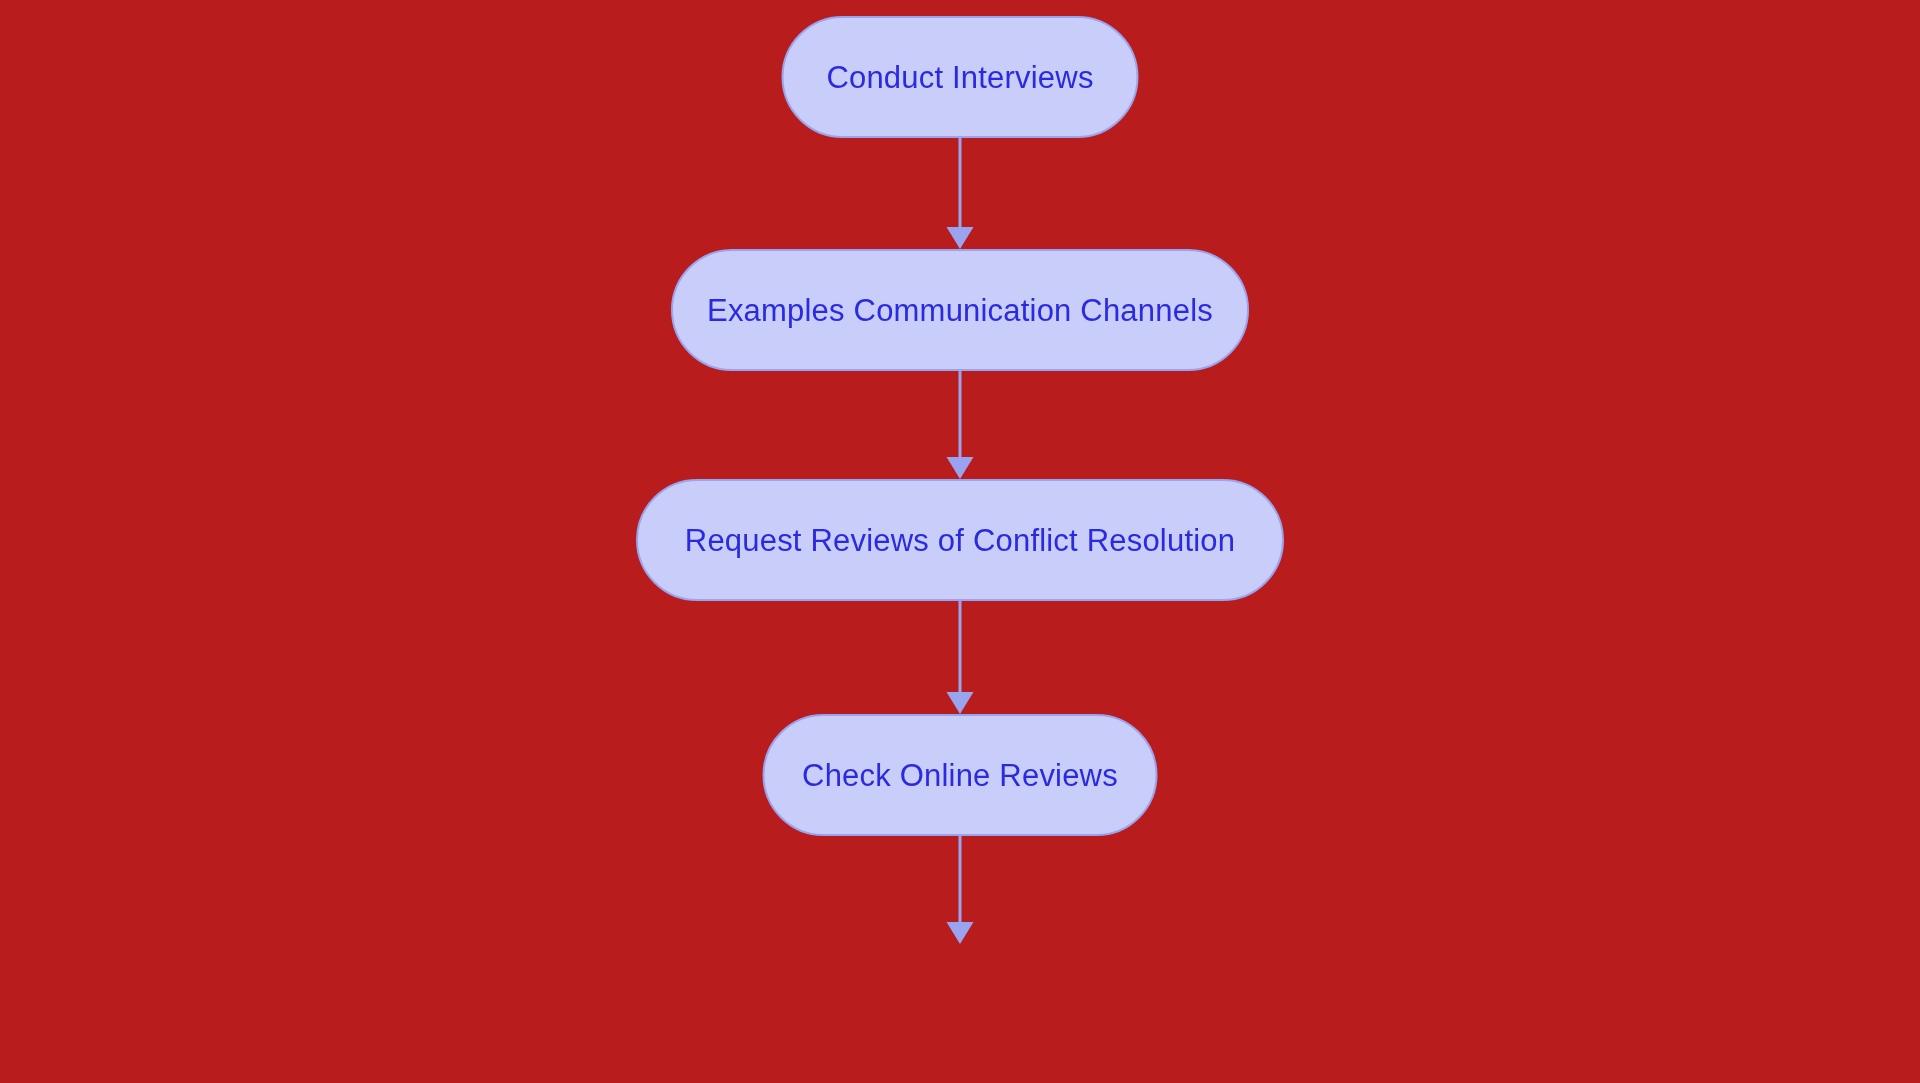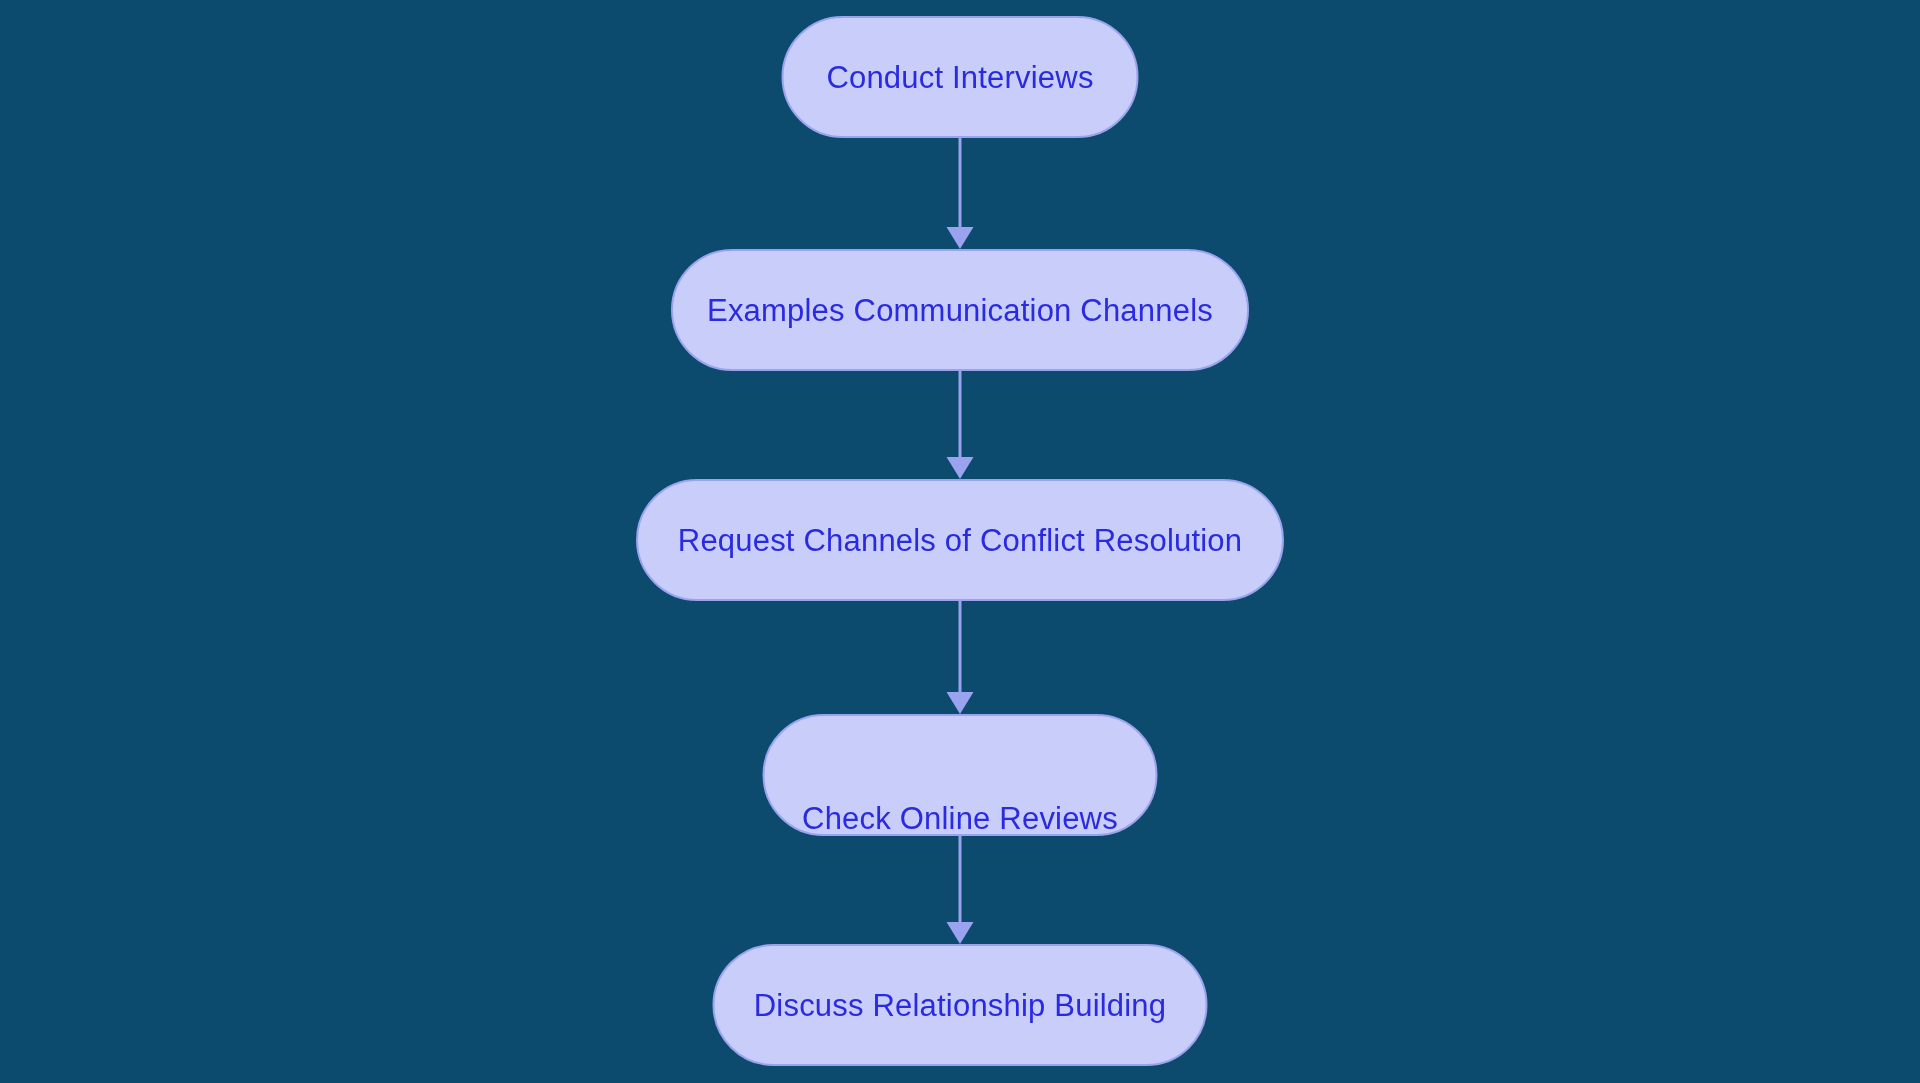--- a/index.html
+++ b/index.html
@@ -11,21 +11,21 @@
   body {
     width: 1920px;
     height: 1083px;
     overflow: hidden;
     font-family: "Liberation Sans", sans-serif;
   }
   #flowchart-canvas {
     position: relative;
     width: 1920px;
     height: 1083px;
-    background: #0c4a6e;
+    background: #b91c1c;
     text-decoration: underline;
   }
   .edge-layer {
     position: absolute;
     top: 0;
     left: 0;
     width: 1920px;
     height: 1083px;
     pointer-events: none;
   }
@@ -76,24 +76,21 @@
 
   <div class="node" style="left:960px; top:77px; width:357px; height:122px;">
     <span class="node-label">Conduct Interviews</span>
   </div>
 
   <div class="node" style="left:960px; top:310px; width:578px; height:122px;">
     <span class="node-label">Examples Communication Channels</span>
   </div>
 
   <div class="node" style="left:960px; top:540px; width:648px; height:122px;">
-    <span class="node-label">Request Channels of Conflict Resolution</span>
+    <span class="node-label">Request Reviews of Conflict Resolution</span>
   </div>
 
-  <div class="node" style="left:960px; top:775px; width:395px; height:122px;align-items:flex-end;">
+  <div class="node" style="left:960px; top:775px; width:395px; height:122px;">
     <span class="node-label">Check Online Reviews</span>
   </div>
 
-  <div class="node" style="left:960px; top:1005px; width:495px; height:122px;">
-    <span class="node-label">Discuss Relationship Building</span>
-  </div>
 
 </div>
 
 </body></html>

